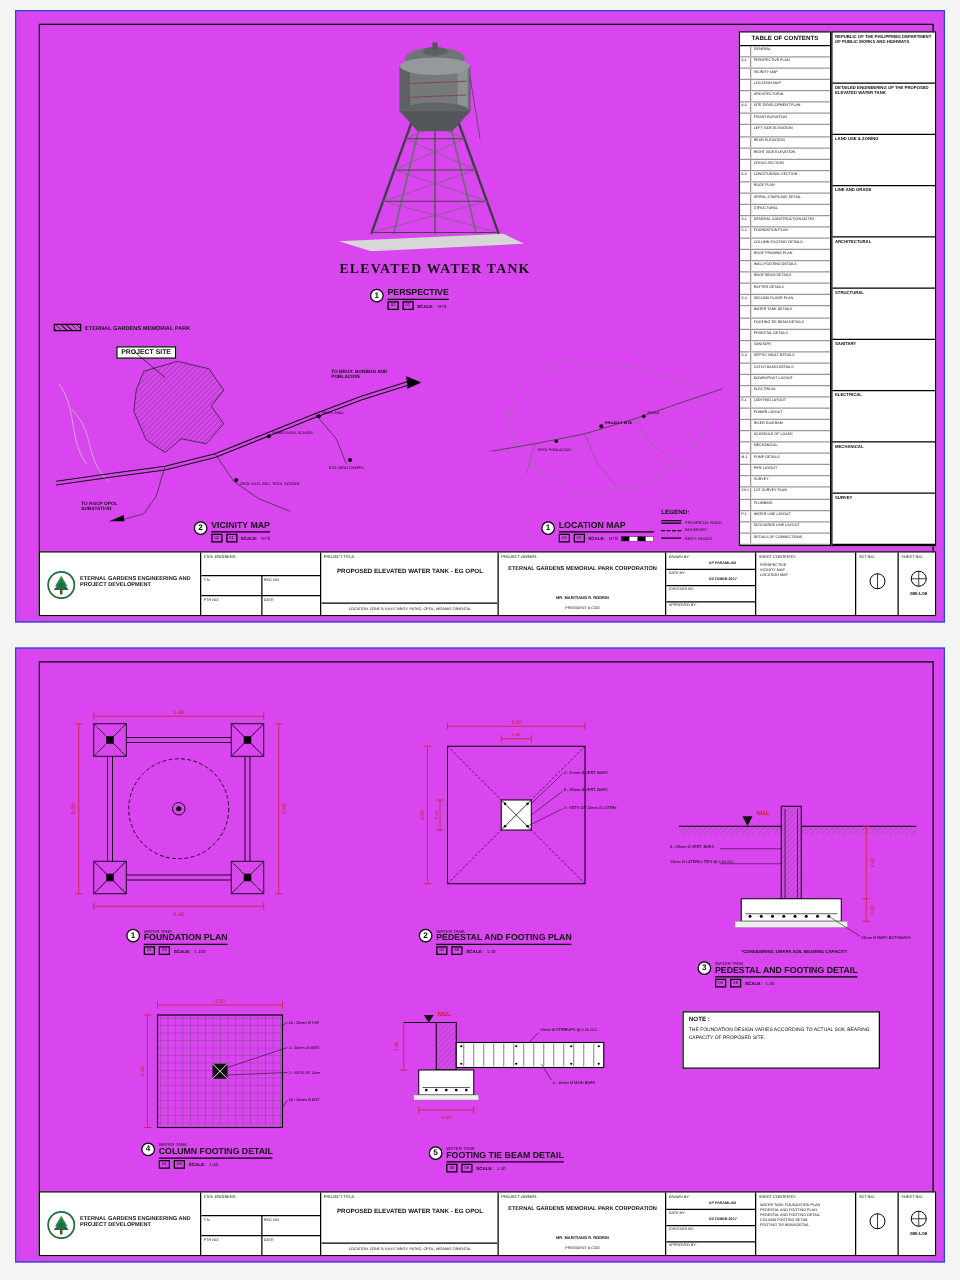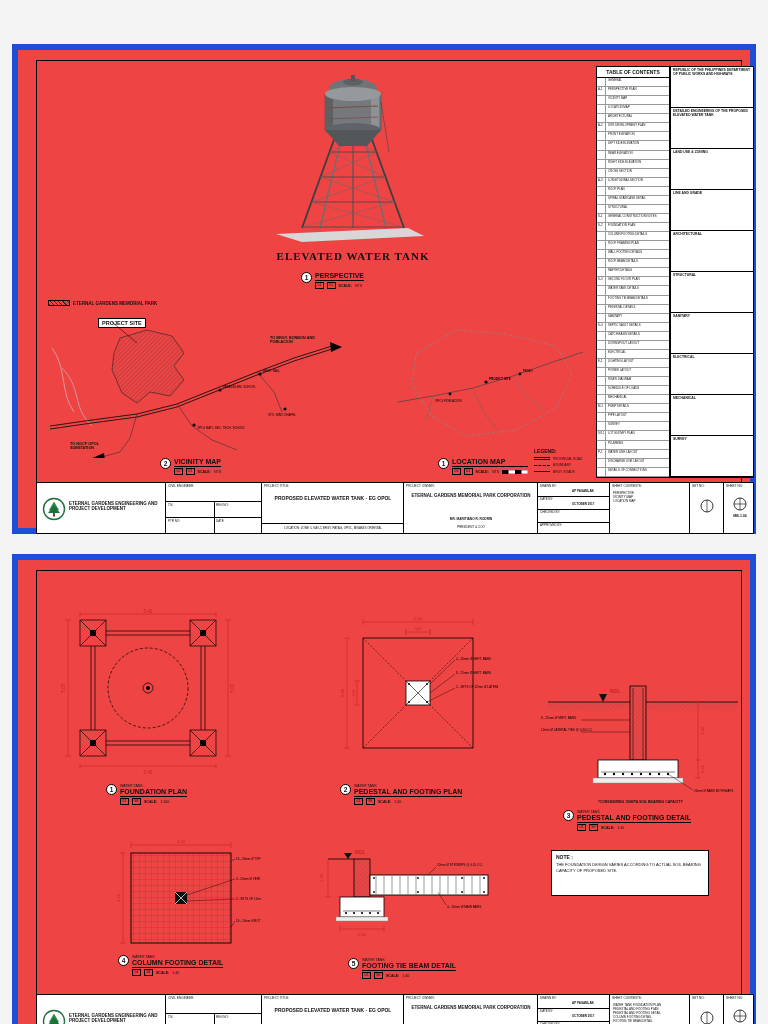--- a/index.html
+++ b/index.html
@@ -1,18 +1,18 @@
 <!DOCTYPE html>
 <html><head>
 <meta charset="utf-8">
 <style>
   *{margin:0;padding:0;box-sizing:border-box;}
   html,body{width:768px;height:1024px;}
   body{background:#f4f4f4;font-family:"Liberation Sans",sans-serif;color:#111;position:relative;}
-  .page{position:absolute;background:#ef4444;border:6px solid #1d4ed8;margin-top:36px;}
+  .page{position:absolute;background:#d946ef;border:1px solid #1d4ed8;}
   .frame{position:absolute;border:1.5px solid #000;}
   .abs{position:absolute;}
   .b{font-weight:bold;}
   .c{text-align:center;}
   svg text{font-family:"Liberation Sans",sans-serif;}
   
   .callout{position:absolute;display:flex;gap:3px;align-items:flex-start;}
   .vnum{width:11px;height:11px;border:1px solid #000;border-radius:50%;display:flex;align-items:center;justify-content:center;font-size:6.5px;font-weight:bold;flex:0 0 auto;background:#fff;}
   .cmain{display:flex;flex-direction:column;}
   .csub{font-size:3.6px;}

